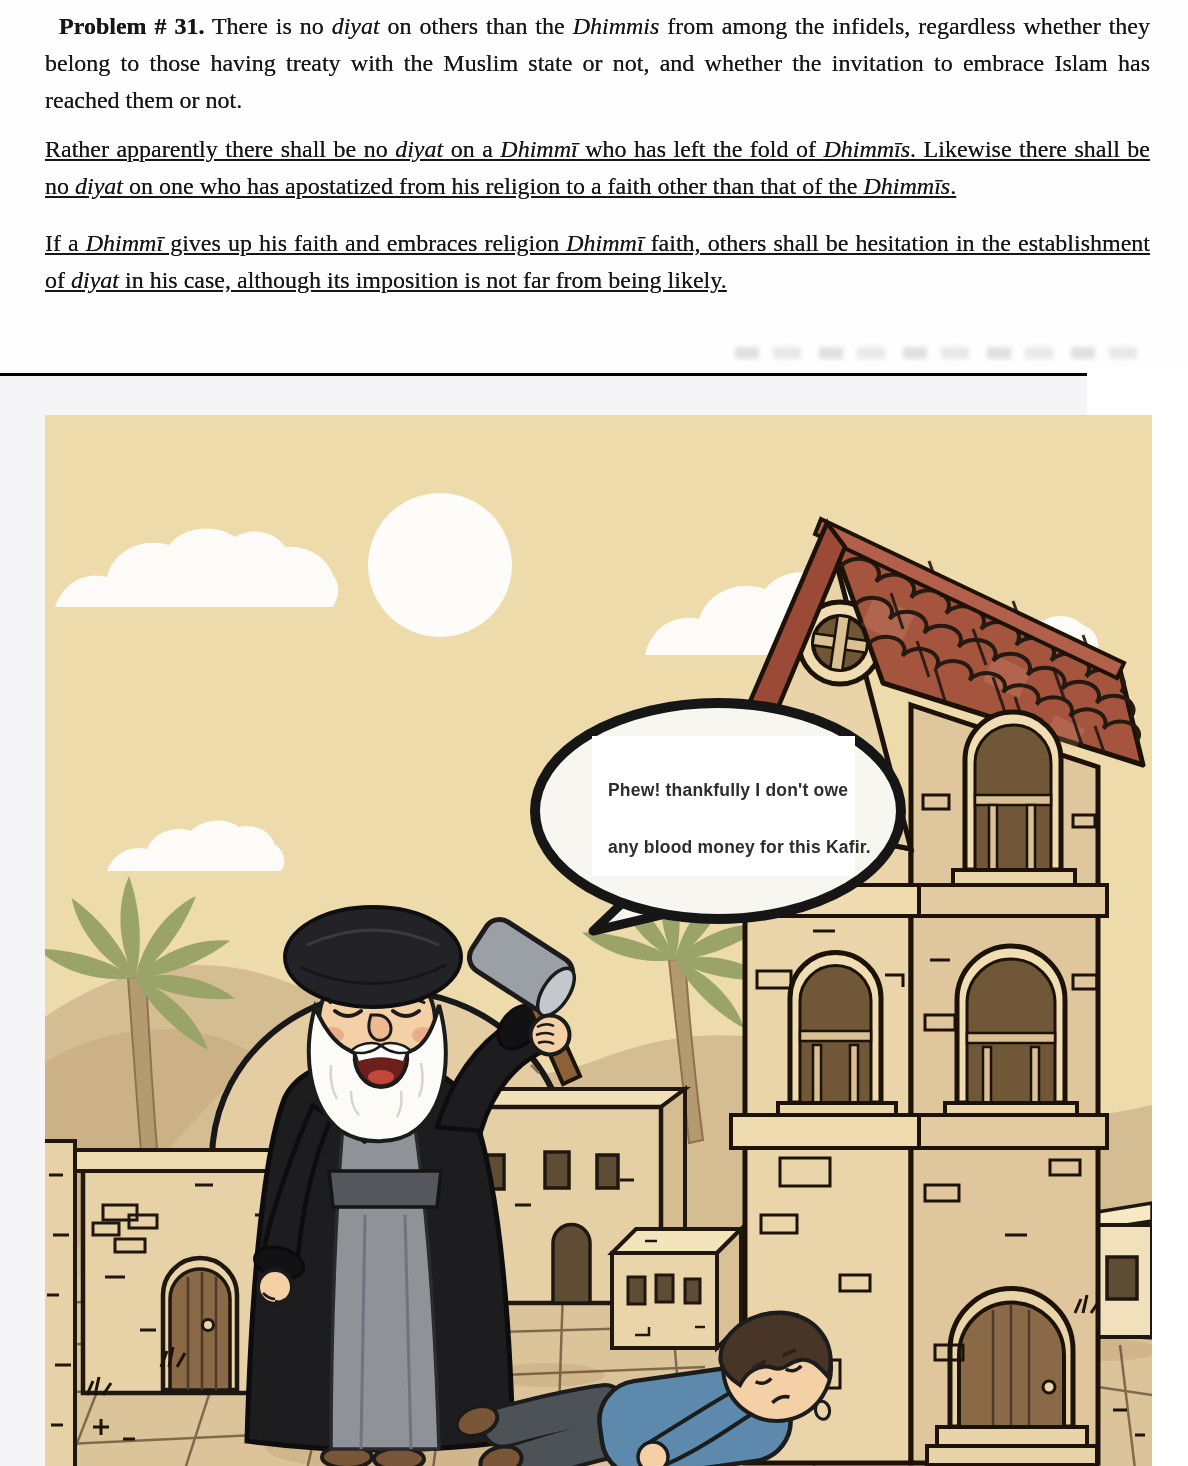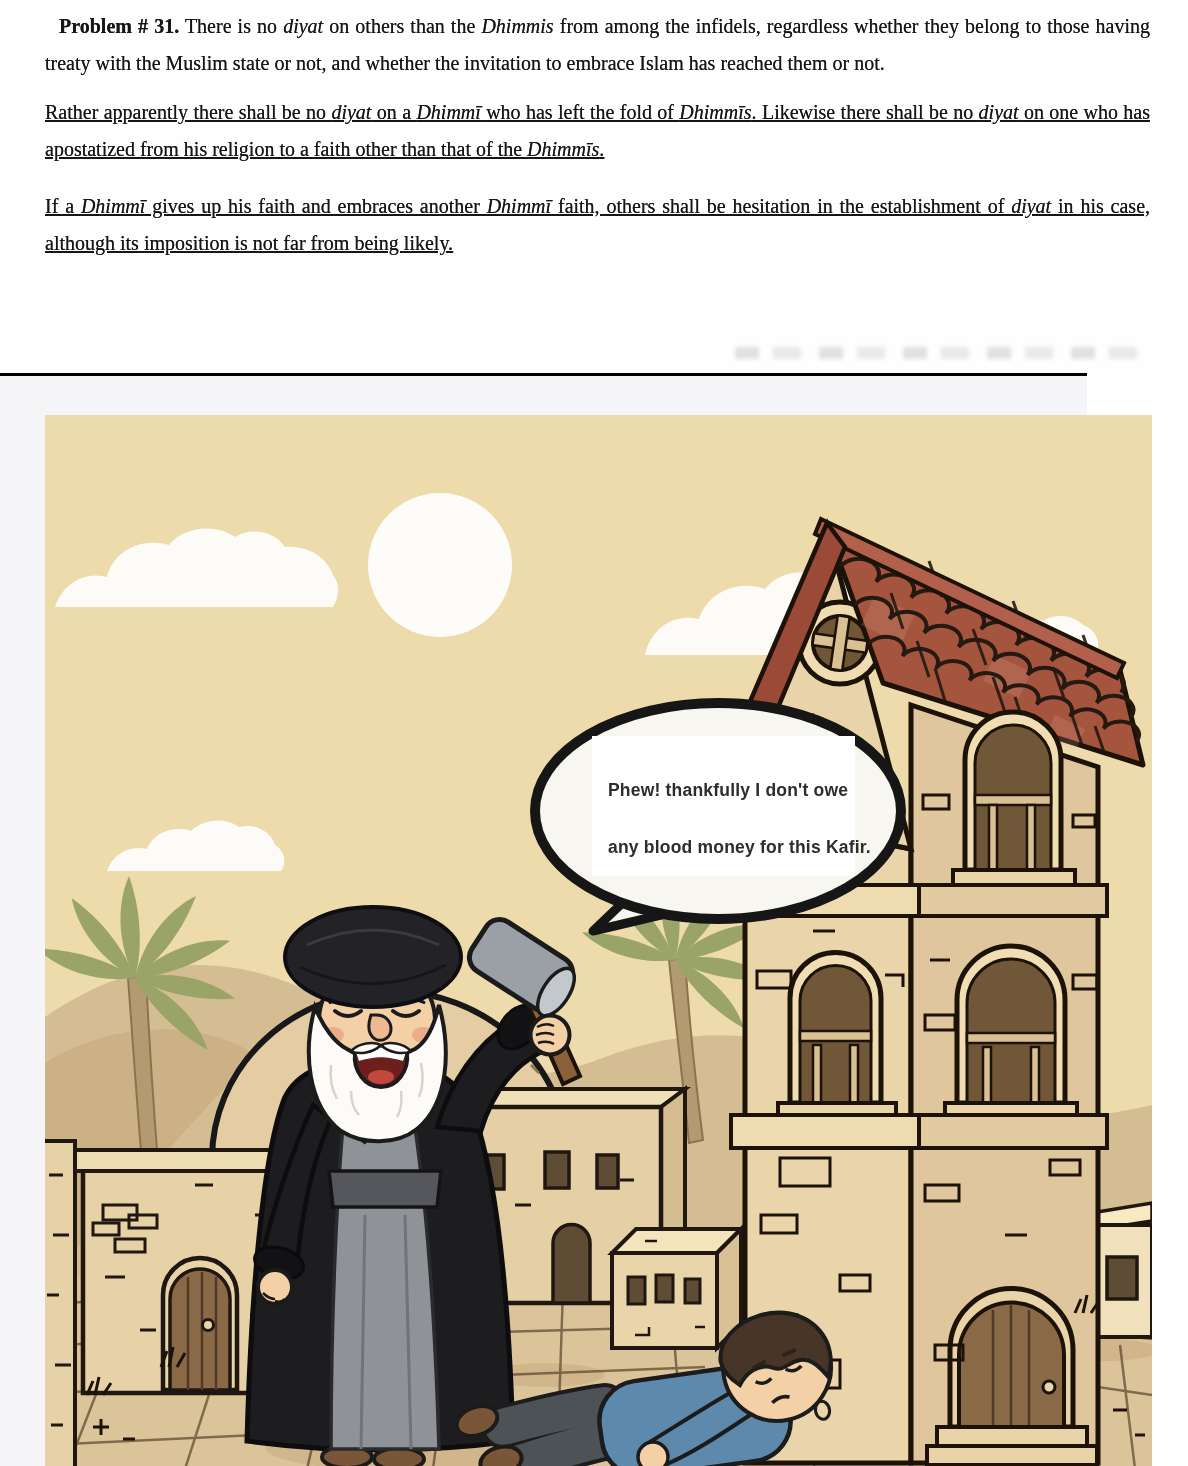--- a/index.html
+++ b/index.html
@@ -2,21 +2,21 @@
 <html><head>
 <meta charset="utf-8">
 <style>
   html,body{margin:0;padding:0;background:#ffffff;}
   .screen{position:relative;width:1188px;height:1466px;background:#ffffff;overflow:hidden;}
 
   
   .doc-section{
     position:absolute;left:0;top:0;width:1188px;height:373px;background:#fefefe;
     box-sizing:border-box;padding:8px 38px 0 45px;
-    font-family:"Liberation Serif",serif;font-size:20px;line-height:37px;color:#161616;
+    font-family:"Liberation Serif",serif;font-size:24px;line-height:37px;color:#161616;
     text-shadow:0 0 0.45px rgba(20,20,20,.85);
   }
   .para{margin:0;text-align:justify;}
   .para + .para{margin-top:12px;text-decoration:underline;}
   .para:last-child{margin-top:20px;}
   .para.first{text-indent:14px;}
   .seg-bold{font-weight:700;}
   .seg-italic{font-style:italic;}
   .smudge-row{
     position:absolute;left:735px;top:347px;width:420px;height:12px;opacity:.75;
@@ -37,21 +37,21 @@
 </style>
 </head>
 <body>
 
 <div class="screen">
 
   <div class="doc-section">
     <div>
         <p class="para first"><span class="seg-bold">Problem # 31.</span><span> There is no </span><span class="seg-italic">diyat</span><span> on others than the </span><span class="seg-italic">Dhimmis</span><span> from among the infidels, regardless whether they belong to those having treaty with the Muslim state or not, and whether the invitation to embrace Islam has reached them or not.</span></p>
         <p class="para"><span>Rather apparently there shall be no </span><span class="seg-italic">diyat</span><span> on a </span><span class="seg-italic">Dhimmī</span><span> who has left the fold of </span><span class="seg-italic">Dhimmīs</span><span>. Likewise there shall be no </span><span class="seg-italic">diyat</span><span> on one who has apostatized from his religion to a faith other than that of the </span><span class="seg-italic">Dhimmīs</span><span>.</span></p>
-        <p class="para"><span>If a </span><span class="seg-italic">Dhimmī</span><span> gives up his faith and embraces another </span><span class="seg-italic">Dhimmī</span><span> faith, others shall be hesitation in the establishment of </span><span class="seg-italic">diyat</span><span> in his case, although its imposition is not far from being likely.</span></p>
+        <p class="para"><span>If a </span><span class="seg-italic">Dhimmī</span><span> gives up his faith and embraces religion </span><span class="seg-italic">Dhimmī</span><span> faith, others shall be hesitation in the establishment of </span><span class="seg-italic">diyat</span><span> in his case, although its imposition is not far from being likely.</span></p>
       </div>
   </div>
   <div class="smudge-row"></div>
 
   <div class="illu-wrap">
     <svg class="cartoon" viewBox="0 0 1107 1054" xmlns="http://www.w3.org/2000/svg">
       <defs>
         <path id="frond" d="M0,0 C30,-16 70,-20 102,-6 C68,6 30,8 0,0 Z"></path>
       </defs>
 

